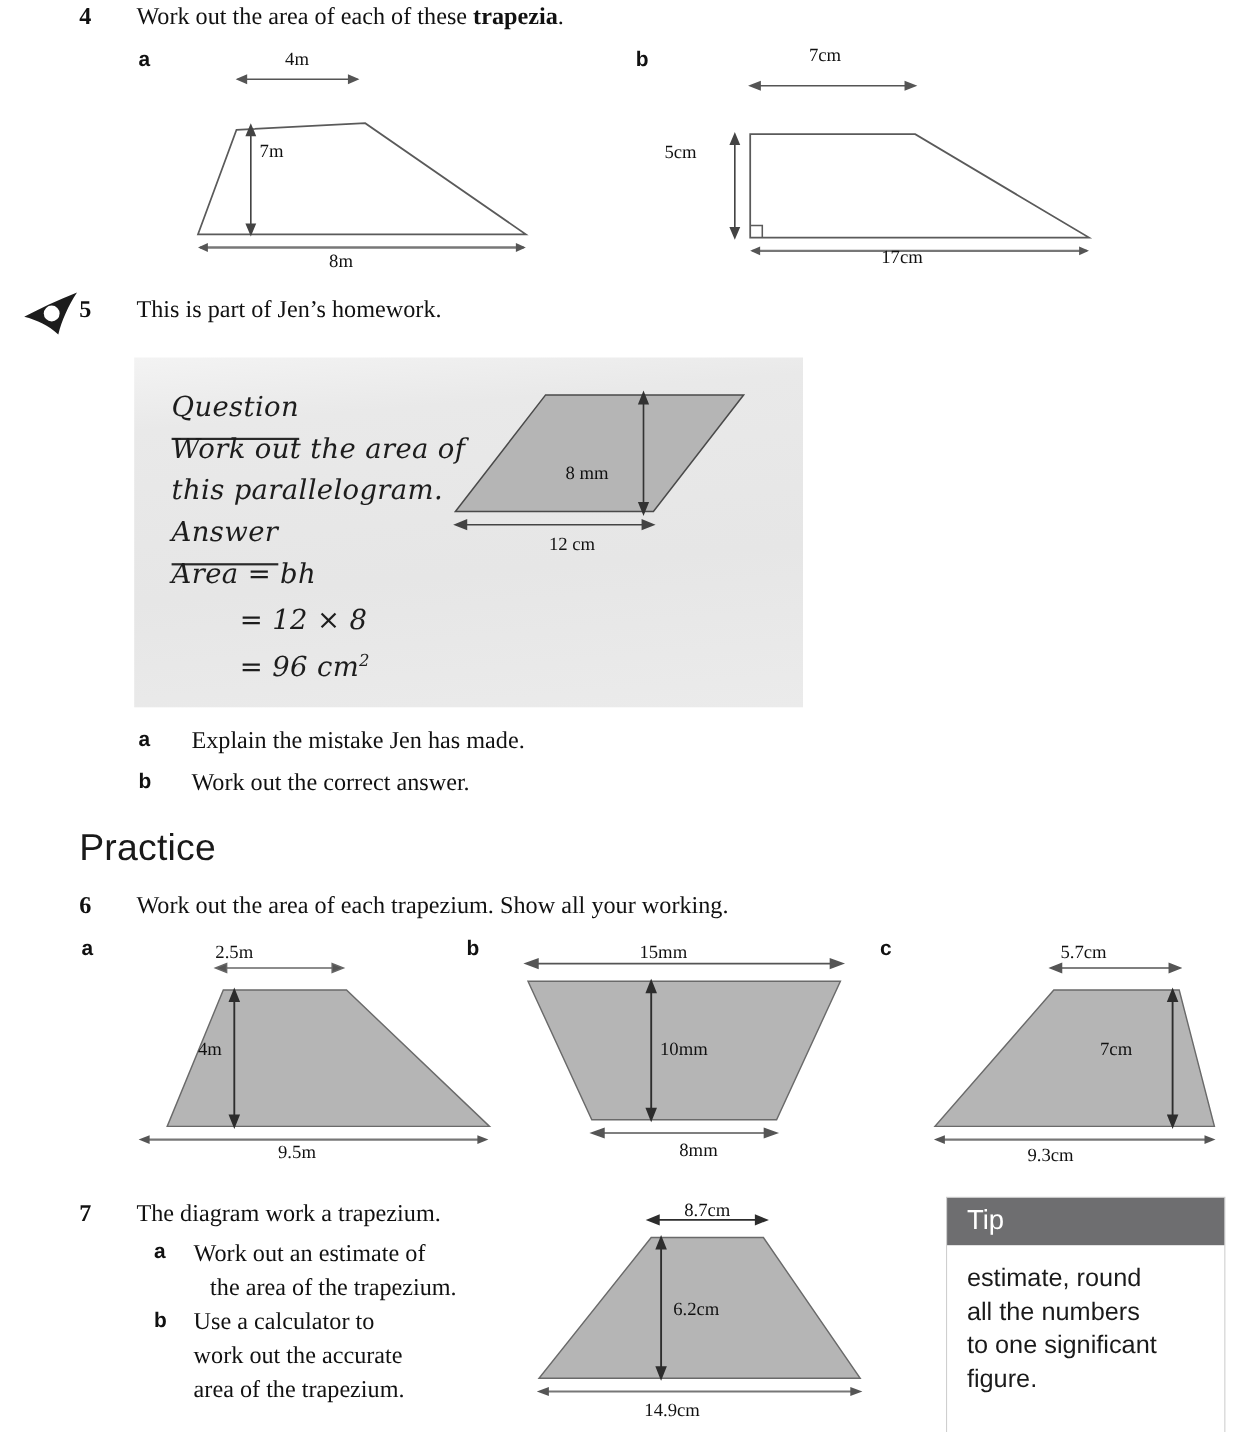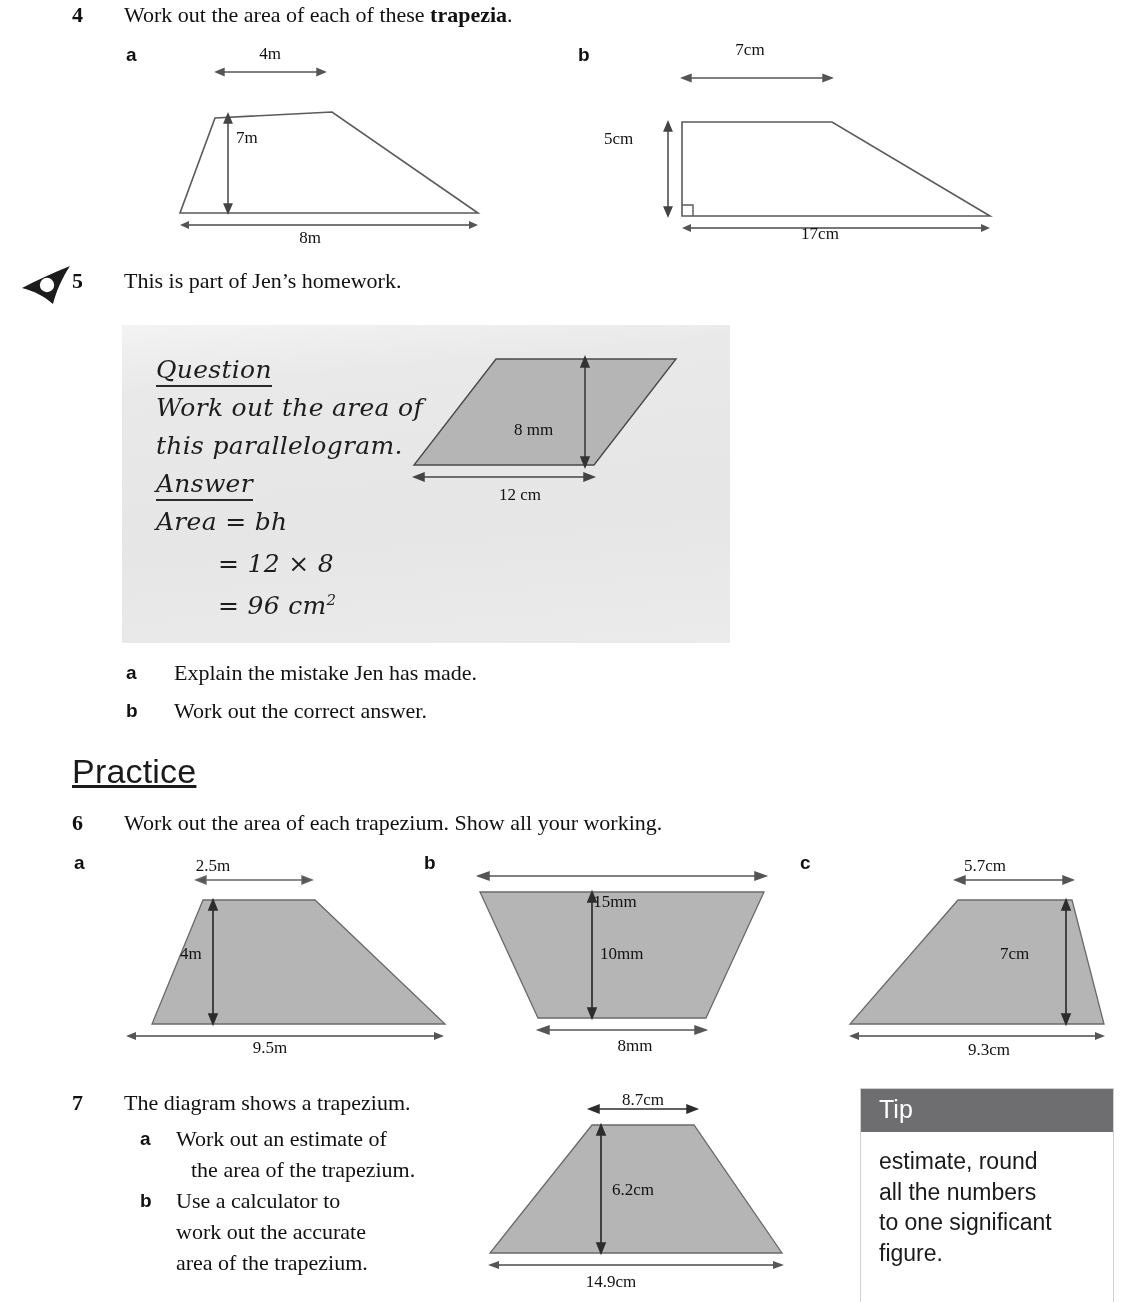--- a/index.html
+++ b/index.html
@@ -42,36 +42,35 @@
     font-size: 17px;
     color: #111;
     white-space: nowrap;
     text-align: center;
   }
   .practice-head {
     font-family: "Liberation Sans", sans-serif;
     font-size: 34px;
     color: #1a1a1a;
     letter-spacing: 0.2px;
-    text-decoration: underline;
   }
 
   
   .hw-box {
     background: linear-gradient(175deg, #f3f3f3 0%, #e9e9e9 18%, #e6e6e6 60%, #ebebeb 100%);
   }
   .hw-hand {
     font-family: "DejaVu Serif", serif;
     font-style: italic;
     font-size: 25px;
     color: #1d1d1d;
     white-space: nowrap;
     letter-spacing: 0.3px;
   }
-  .hw-underline { border-bottom: 2px solid #2a2a2a; display: inline-block; padding-bottom: 1px; }
+  .hw-underline { border-bottom: 2px solid #2a2a2a; display: inline-block; padding-bottom: 14px; }
   .hw-sup { font-size: 15px; vertical-align: super; }
 
   
   .tip-wrap { border: 1px solid #cfcfcf; background: #ffffff; }
   .tip-head {
     background: #6e6e70;
     color: #ffffff;
     font-family: "Liberation Sans", sans-serif;
     font-size: 25px;
     padding: 6px 0 8px 18px;
@@ -240,21 +239,21 @@
       <polygon points="130,30 126,40 134,40"></polygon>
       <polygon points="130,156 126,146 134,146"></polygon>
     </g>
     <g stroke="#555" stroke-width="1.5" fill="#555">
       <line x1="82" y1="168" x2="238" y2="168"></line>
       <polygon points="76,168 87,164 87,172"></polygon>
       <polygon points="244,168 233,164 233,172"></polygon>
     </g>
   </svg>
 </div>
-<div class="abs dimlbl" style="left:560px; top:856px; width:110px;margin-top:36px;">15mm</div>
+<div class="abs dimlbl" style="left:548px; top:856px; width:110px;">15mm</div>
 <div class="abs dimlbl" style="left:600px; top:944px;">10mm</div>
 <div class="abs dimlbl" style="left:580px; top:1036px; width:110px;">8mm</div>
 
 <div class="abs partlbl" style="left:800px; top:852px;">c</div>
 <div class="abs" style="left:836px; top:862px;">
   <svg width="300" height="180" viewBox="0 0 300 180">
     <polygon points="122,38 236,38 268,162 14,162" fill="#b5b5b5" stroke="#6a6a6a" stroke-width="1.3"></polygon>
     <g stroke="#555" stroke-width="1.4" fill="#555">
       <line x1="124" y1="18" x2="232" y2="18"></line>
       <polygon points="119,18 129,14 129,22"></polygon>
@@ -267,24 +266,24 @@
     </g>
     <g stroke="#777" stroke-width="2" fill="#555">
       <line x1="18" y1="174" x2="264" y2="174"></line>
       <polygon points="13,174 23,170 23,178" stroke="none"></polygon>
       <polygon points="269,174 259,170 259,178" stroke="none"></polygon>
     </g>
   </svg>
 </div>
 <div class="abs dimlbl" style="left:930px; top:856px; width:110px;">5.7cm</div>
 <div class="abs dimlbl" style="left:1000px; top:944px;">7cm</div>
-<div class="abs dimlbl" style="left:900px; top:1040px; width:110px;text-align:right;">9.3cm</div>
+<div class="abs dimlbl" style="left:900px; top:1040px; width:110px;">9.3cm</div>
 
 <div class="abs qnum" style="left:72px; top:1090px;">7</div>
-<div class="abs qtext" style="left:124px; top:1090px;">The diagram shows a trapezium.</div>
+<div class="abs qtext" style="left:124px; top:1090px;">The diagram work a trapezium.</div>
 
 <div class="abs partlbl" style="left:140px; top:1128px;">a</div>
 <div class="abs qtext" style="left:176px; top:1126px;">Work out an estimate of</div>
 <div class="abs qtext" style="left:176px; top:1157px;margin-left:15px;">the area of the trapezium.</div>
 
 <div class="abs partlbl" style="left:140px; top:1190px;">b</div>
 <div class="abs qtext" style="left:176px; top:1188px;">Use a calculator to</div>
 <div class="abs qtext" style="left:176px; top:1219px;">work out the accurate</div>
 <div class="abs qtext" style="left:176px; top:1250px;">area of the trapezium.</div>
 

